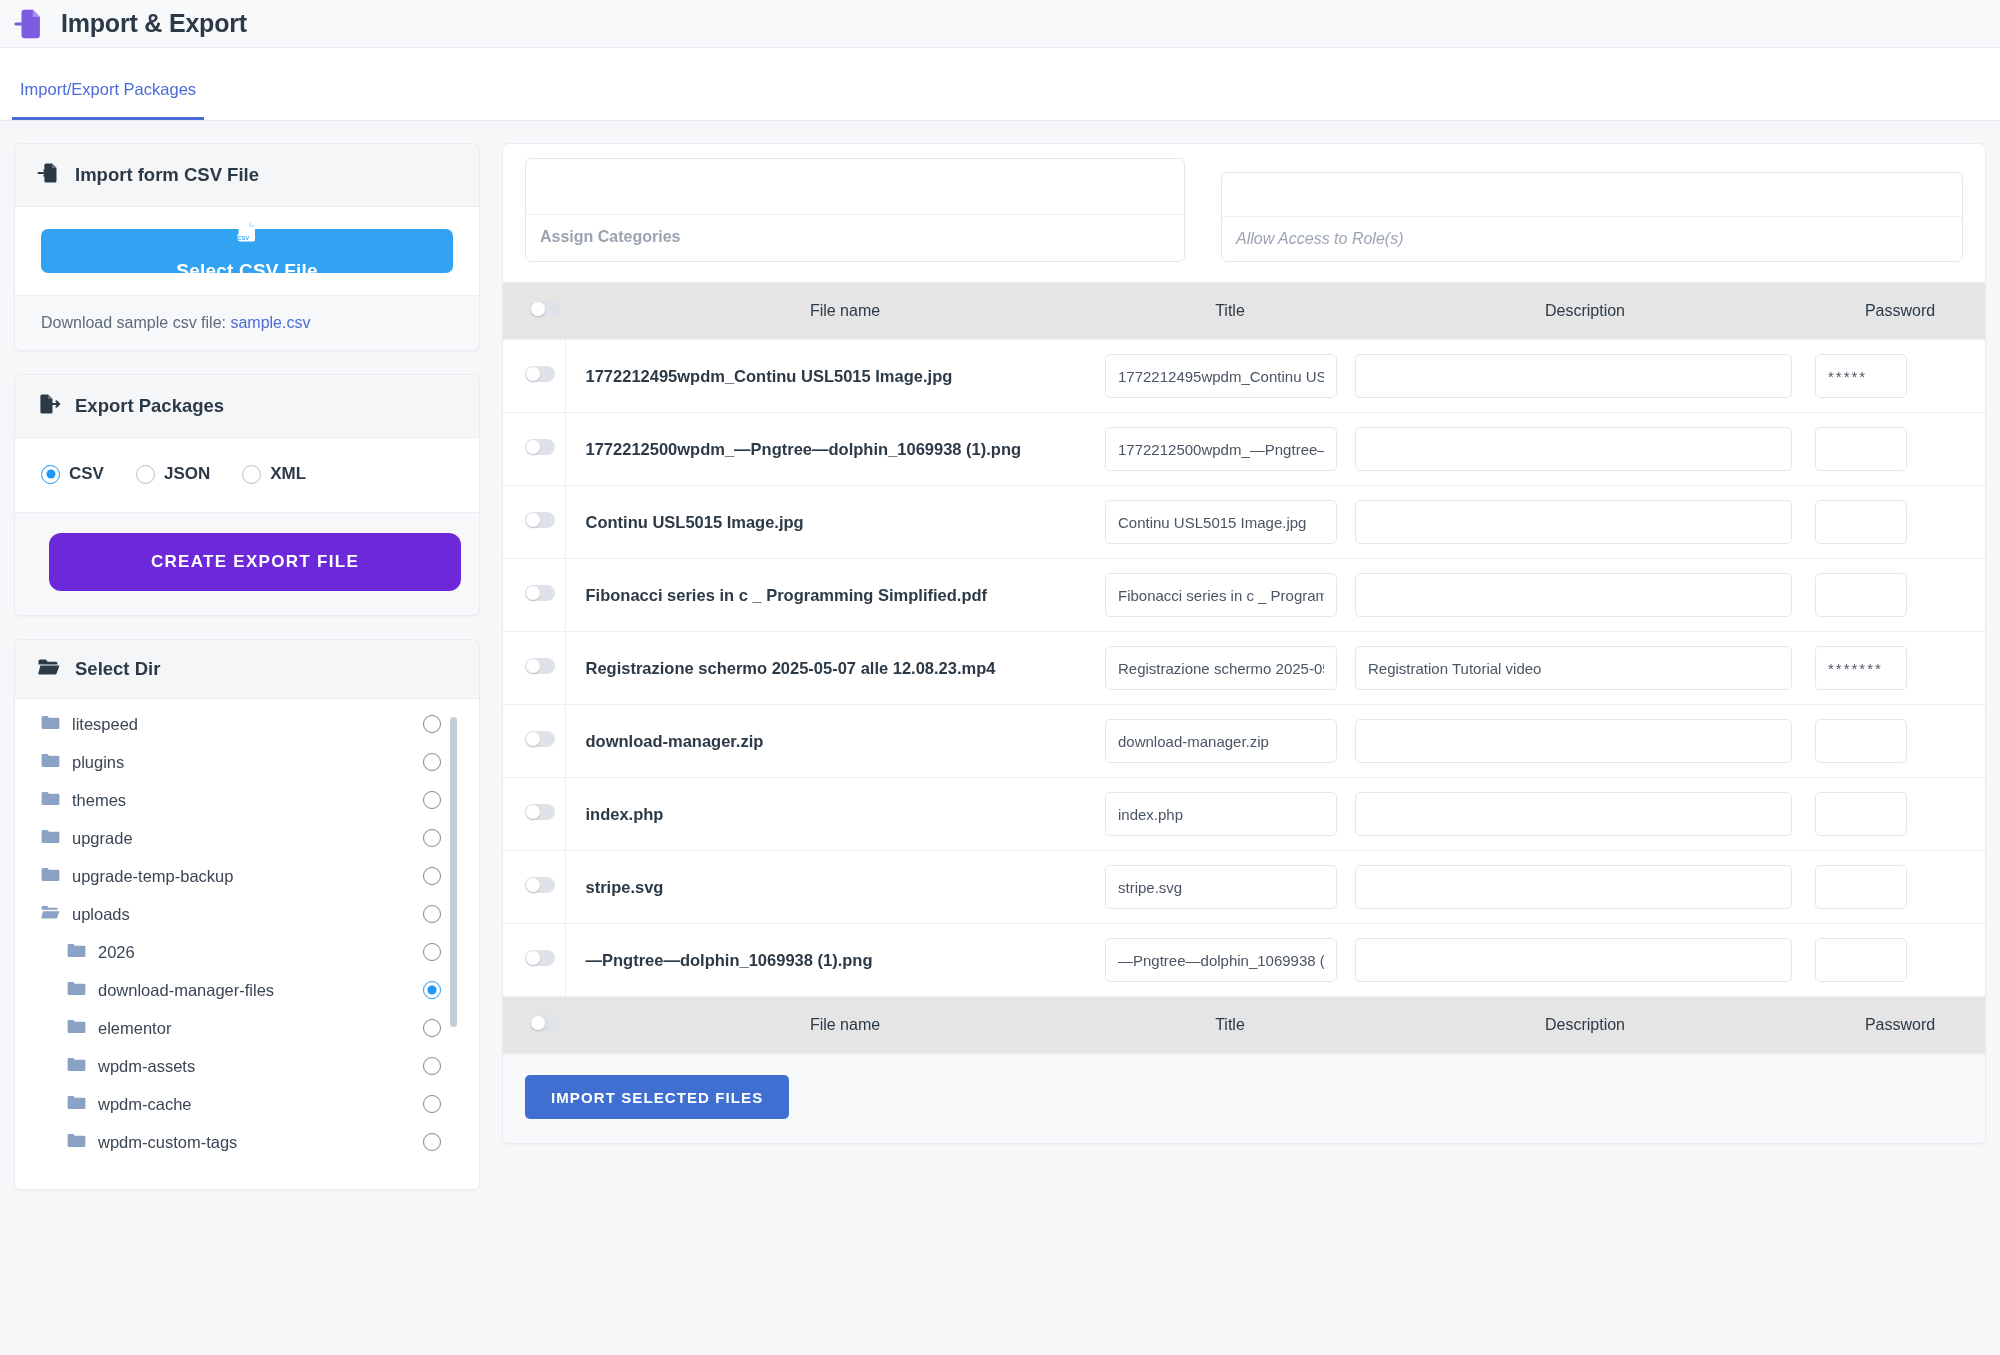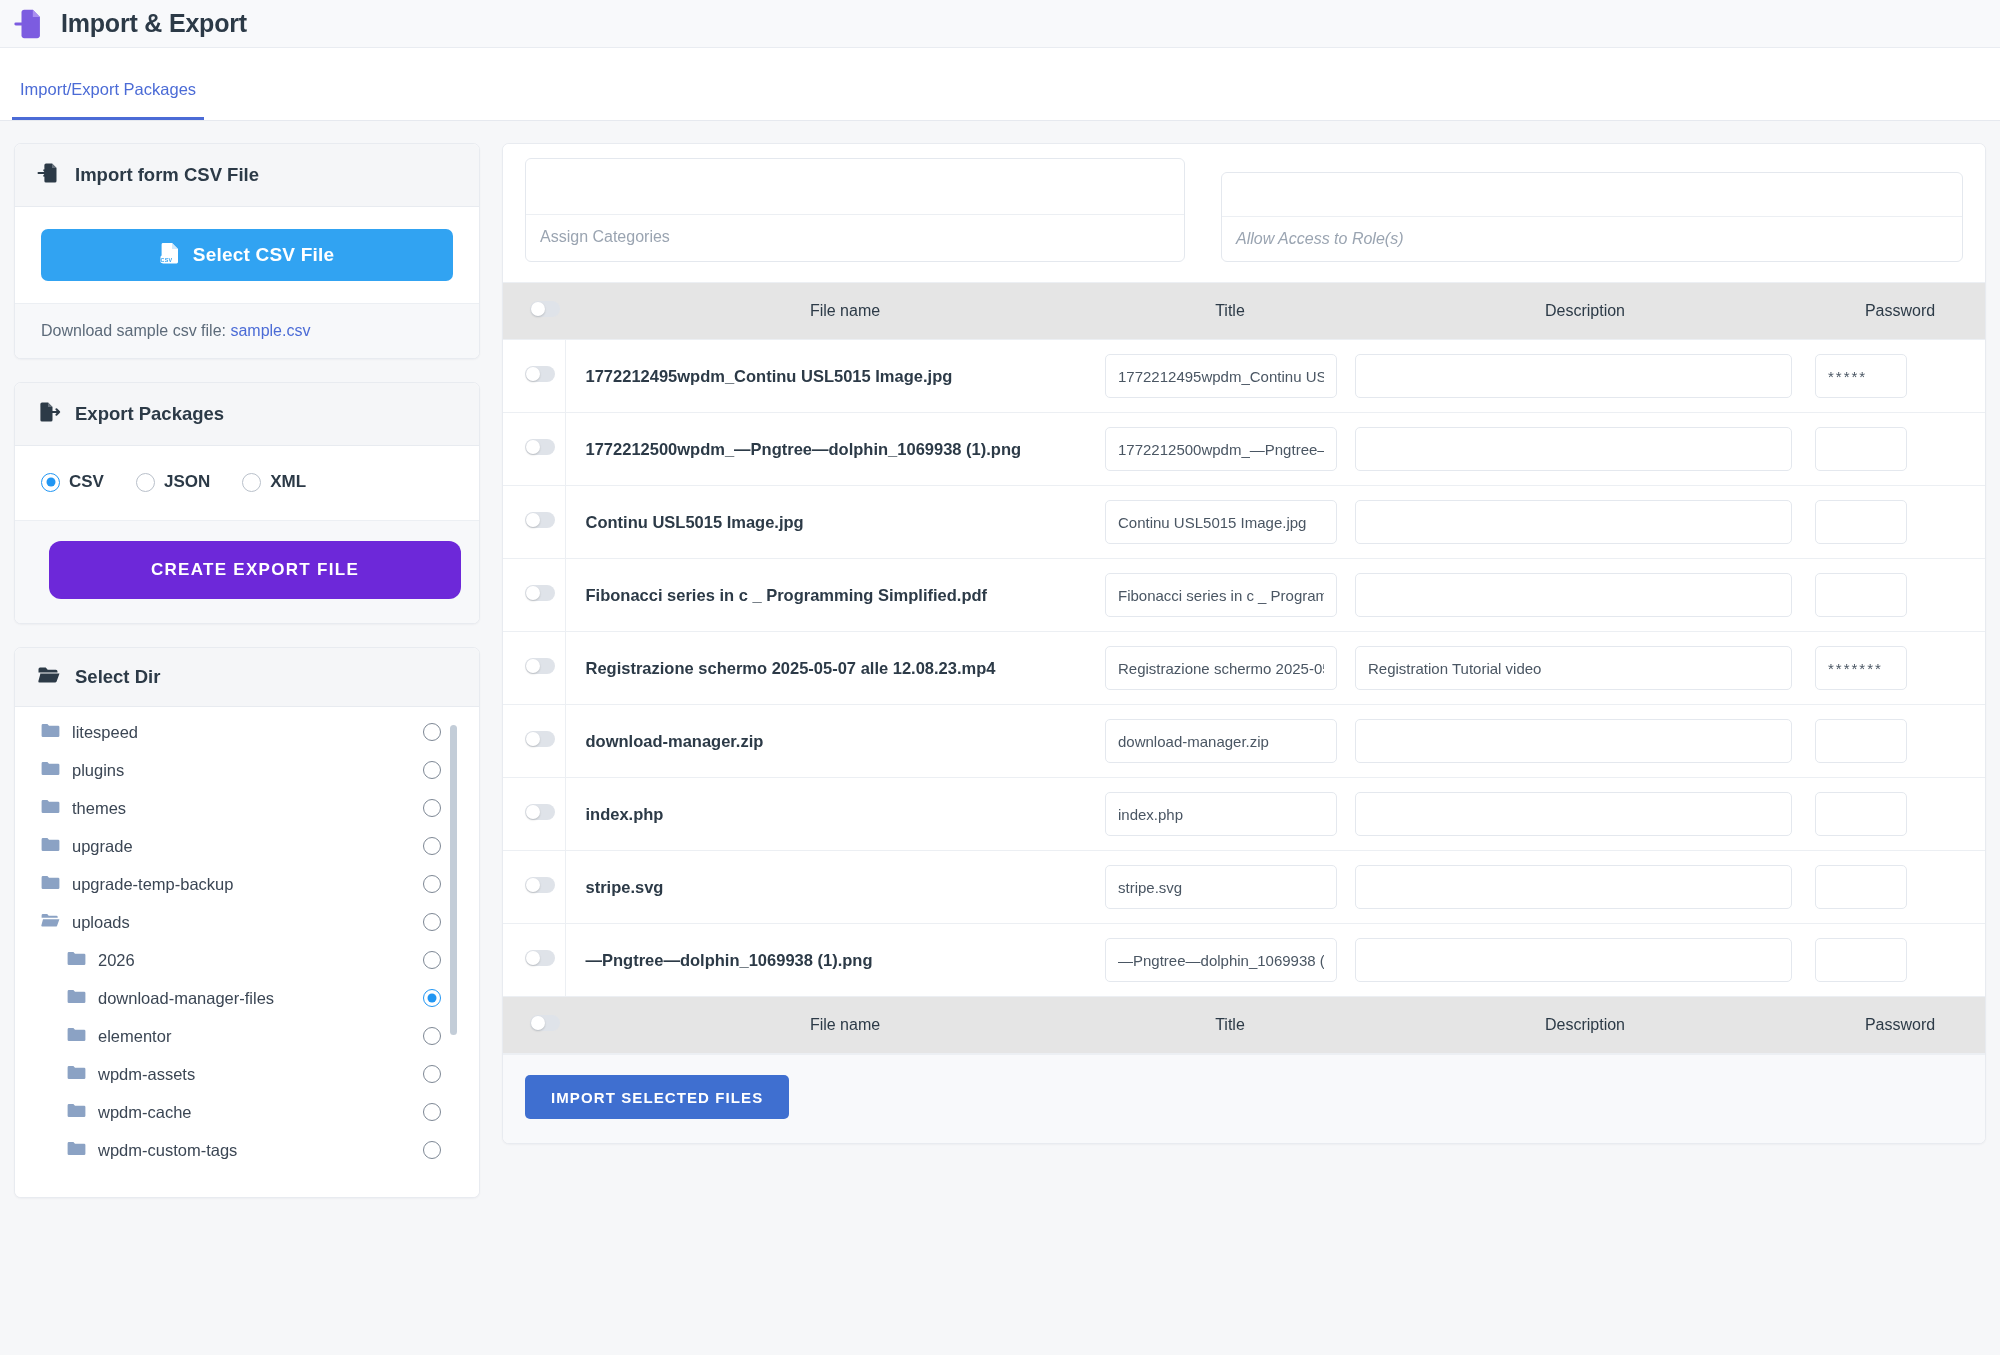--- a/index.html
+++ b/index.html
@@ -89,29 +89,30 @@
   }
   .card-foot a { color: #4b6bd6; text-decoration: none; }
 
   
   .btn-select-csv {
     width: 100%;
     background: #31a3f2;
     color: #fff;
     border: none;
     border-radius: 7px;
-    height: 52px;
+    height: 44px;
     font-size: 19px;
     font-weight: 700;
     display: flex;
     align-items: center;
     justify-content: center;
     gap: 13px;
     cursor: pointer;
     letter-spacing: 0.2px;
+    flex-direction: column;
   }
   .btn-create-export {
     width: 100%;
     background: #6d28d9;
     color: #fff;
     border: none;
     border-radius: 12px;
     height: 58px;
     font-size: 17px;
     font-weight: 700;
@@ -211,21 +212,21 @@
     background: #fff;
     position: relative;
     overflow: hidden;
   }
   .msel .msel-box { height: 56px; border-bottom: 1px solid #eceff3; }
   .msel .msel-ph {
     padding: 13px 14px;
     font-size: 16px;
     color: #9aa4b1;
   }
-  .msel-cats { flex: 0 0 660px; }
+  .msel-cats { flex: 0 0 660px; font-weight: bold; }
   .msel-roles { flex: 1 1 auto; margin-top: 14px; font-style: italic; }
   .msel-roles .msel-box { height: 44px; }
 
   
   table.files { width: 100%; border-collapse: collapse; table-layout: fixed; }
   table.files th {
     background: #e5e5e5;
     text-align: center;
     font-size: 16px;
     font-weight: 400;

